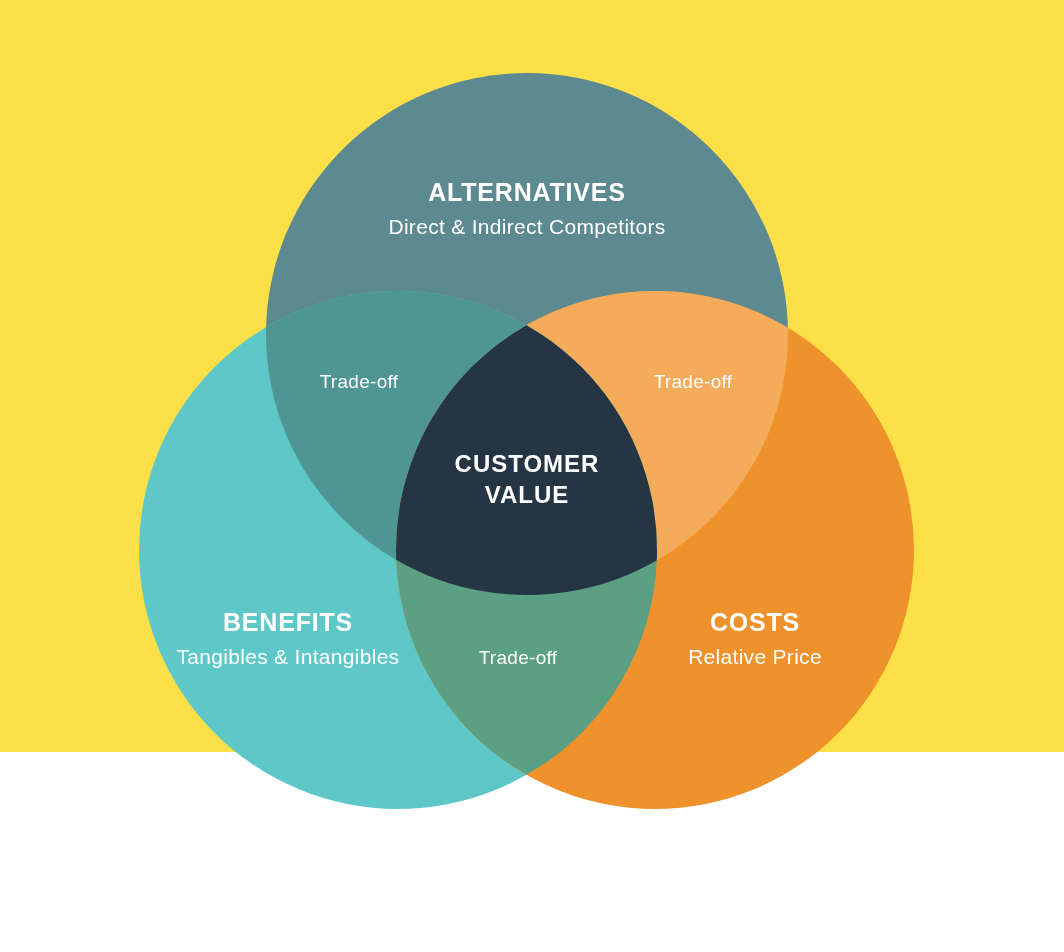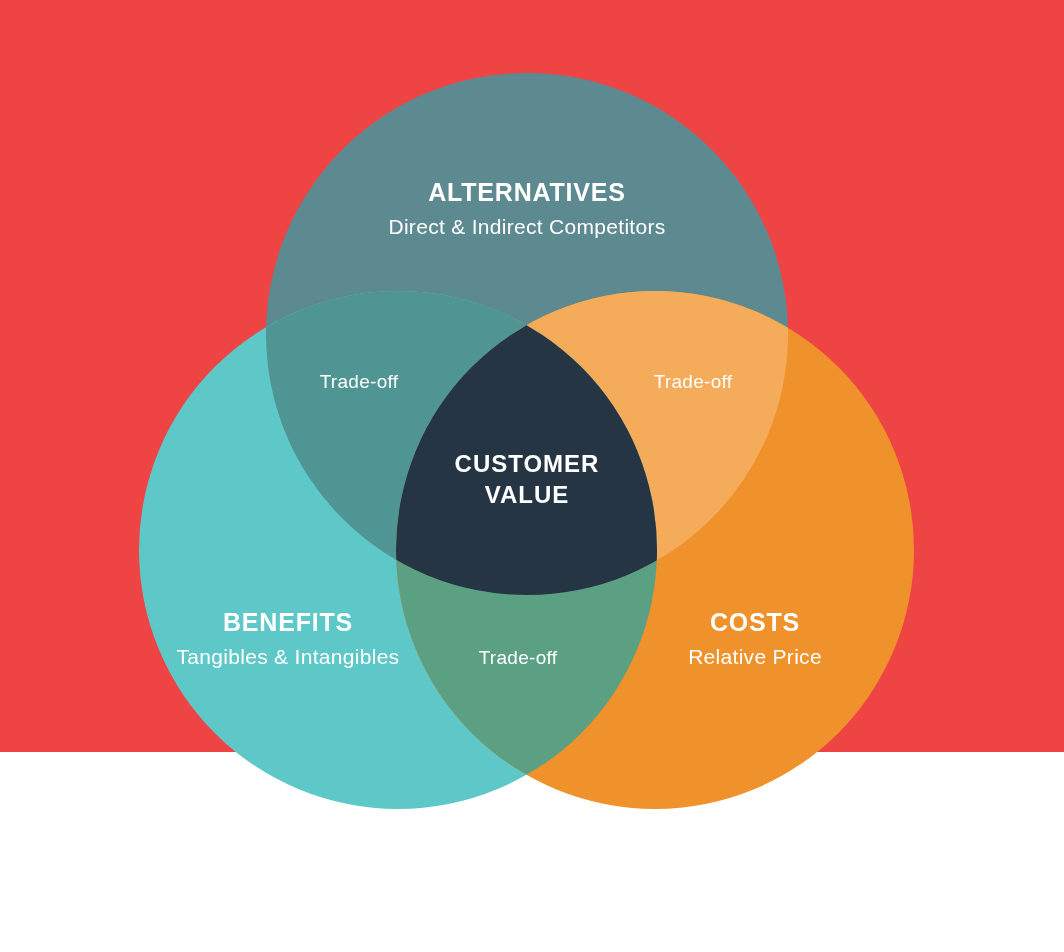--- a/index.html
+++ b/index.html
@@ -8,21 +8,21 @@
     background: #ffffff;
     width: 1064px;
     height: 952px;
     overflow: hidden;
     font-family: "Liberation Sans", sans-serif;
   }
   .stage {
     position: relative;
     width: 1064px;
     height: 752px;
-    background: #ef4444;
+    background: #fde047;
   }
   svg text {
     fill: #ffffff;
     text-anchor: middle;
     font-family: "Liberation Sans", sans-serif;
   }
   .set-title {
     font-size: 25px;
     font-weight: 700;
     letter-spacing: 0.8px;

